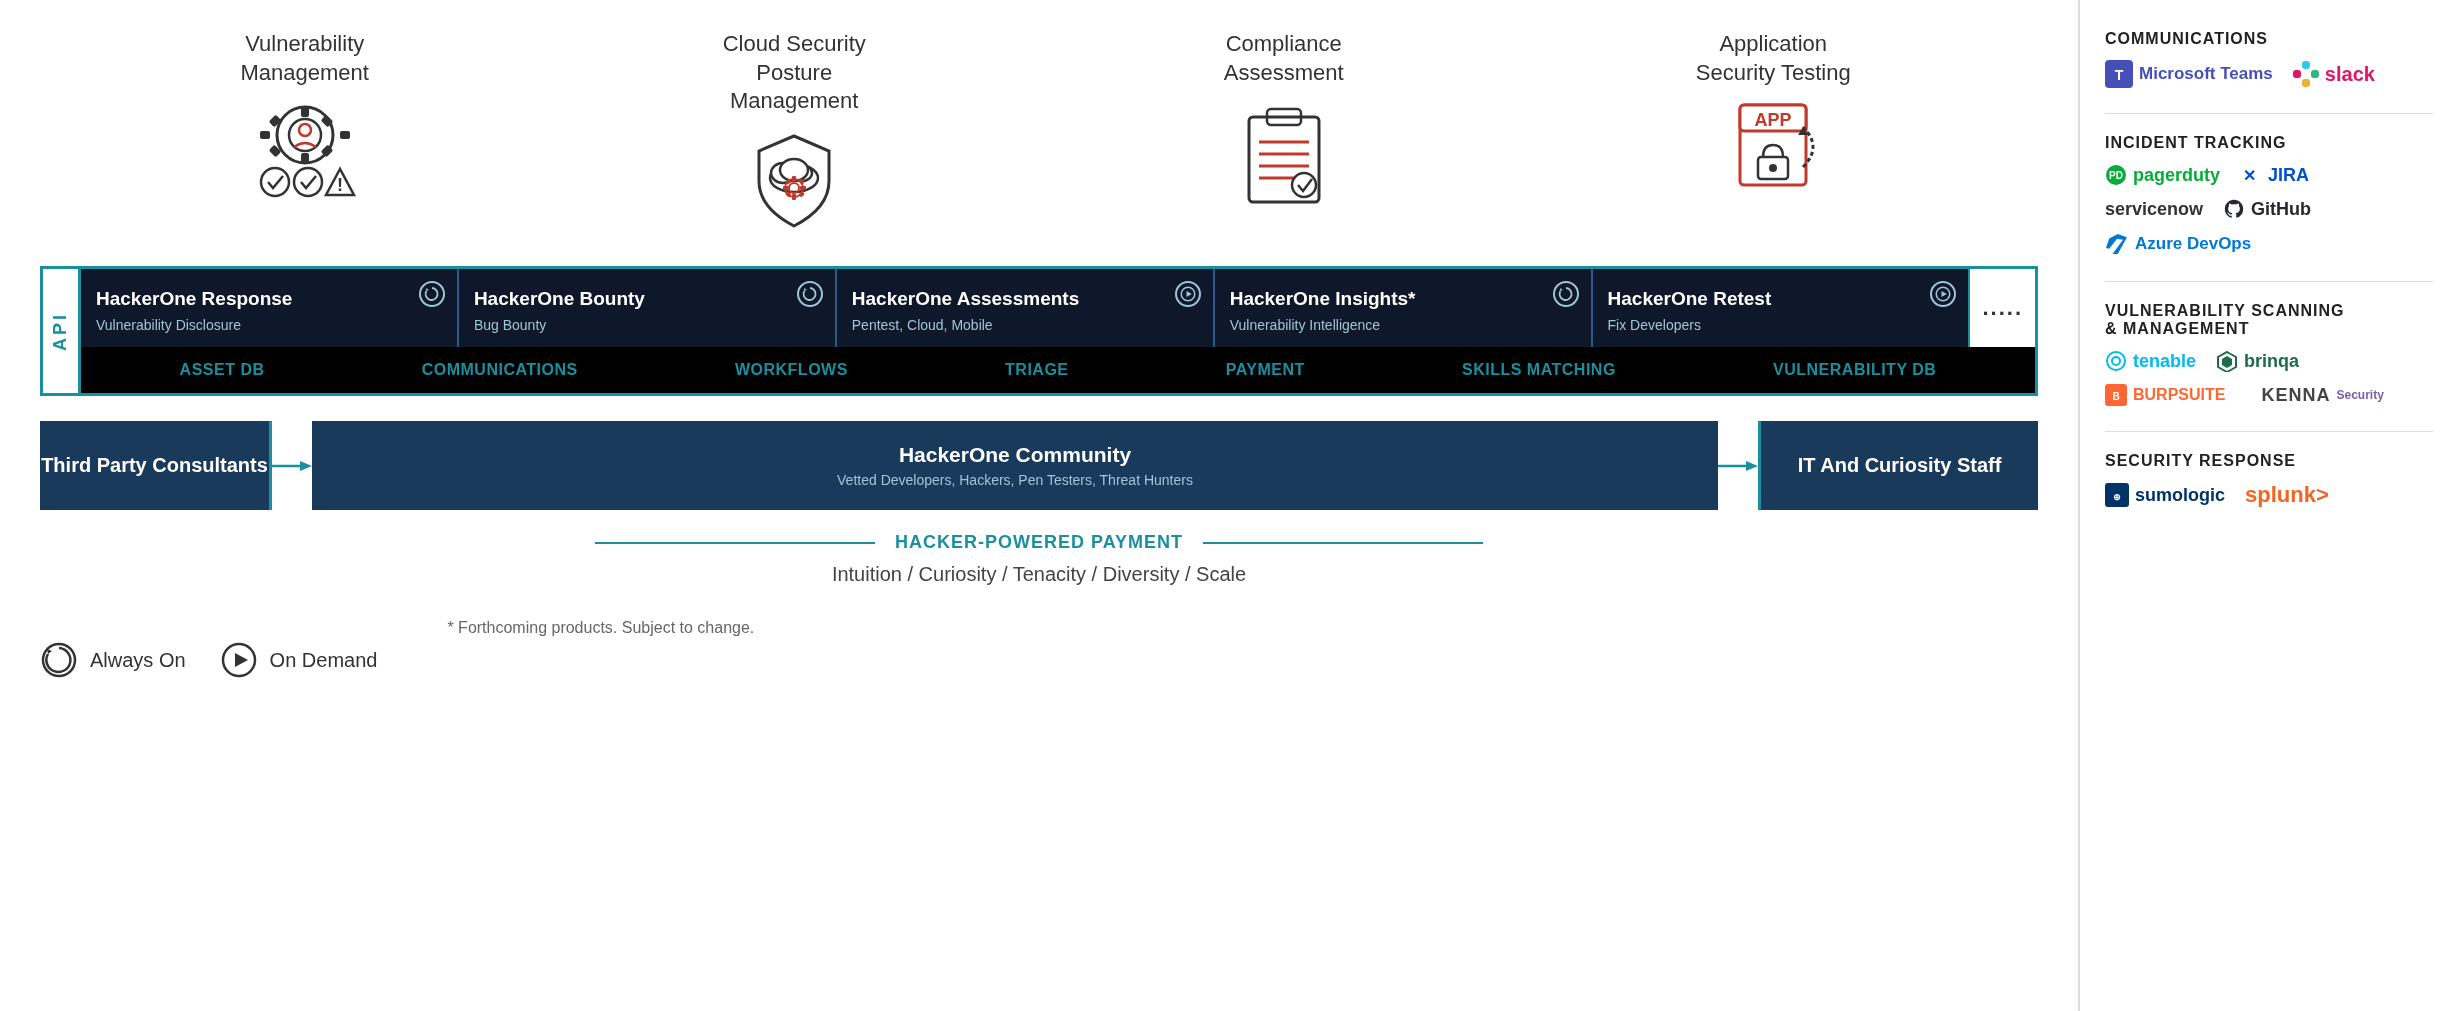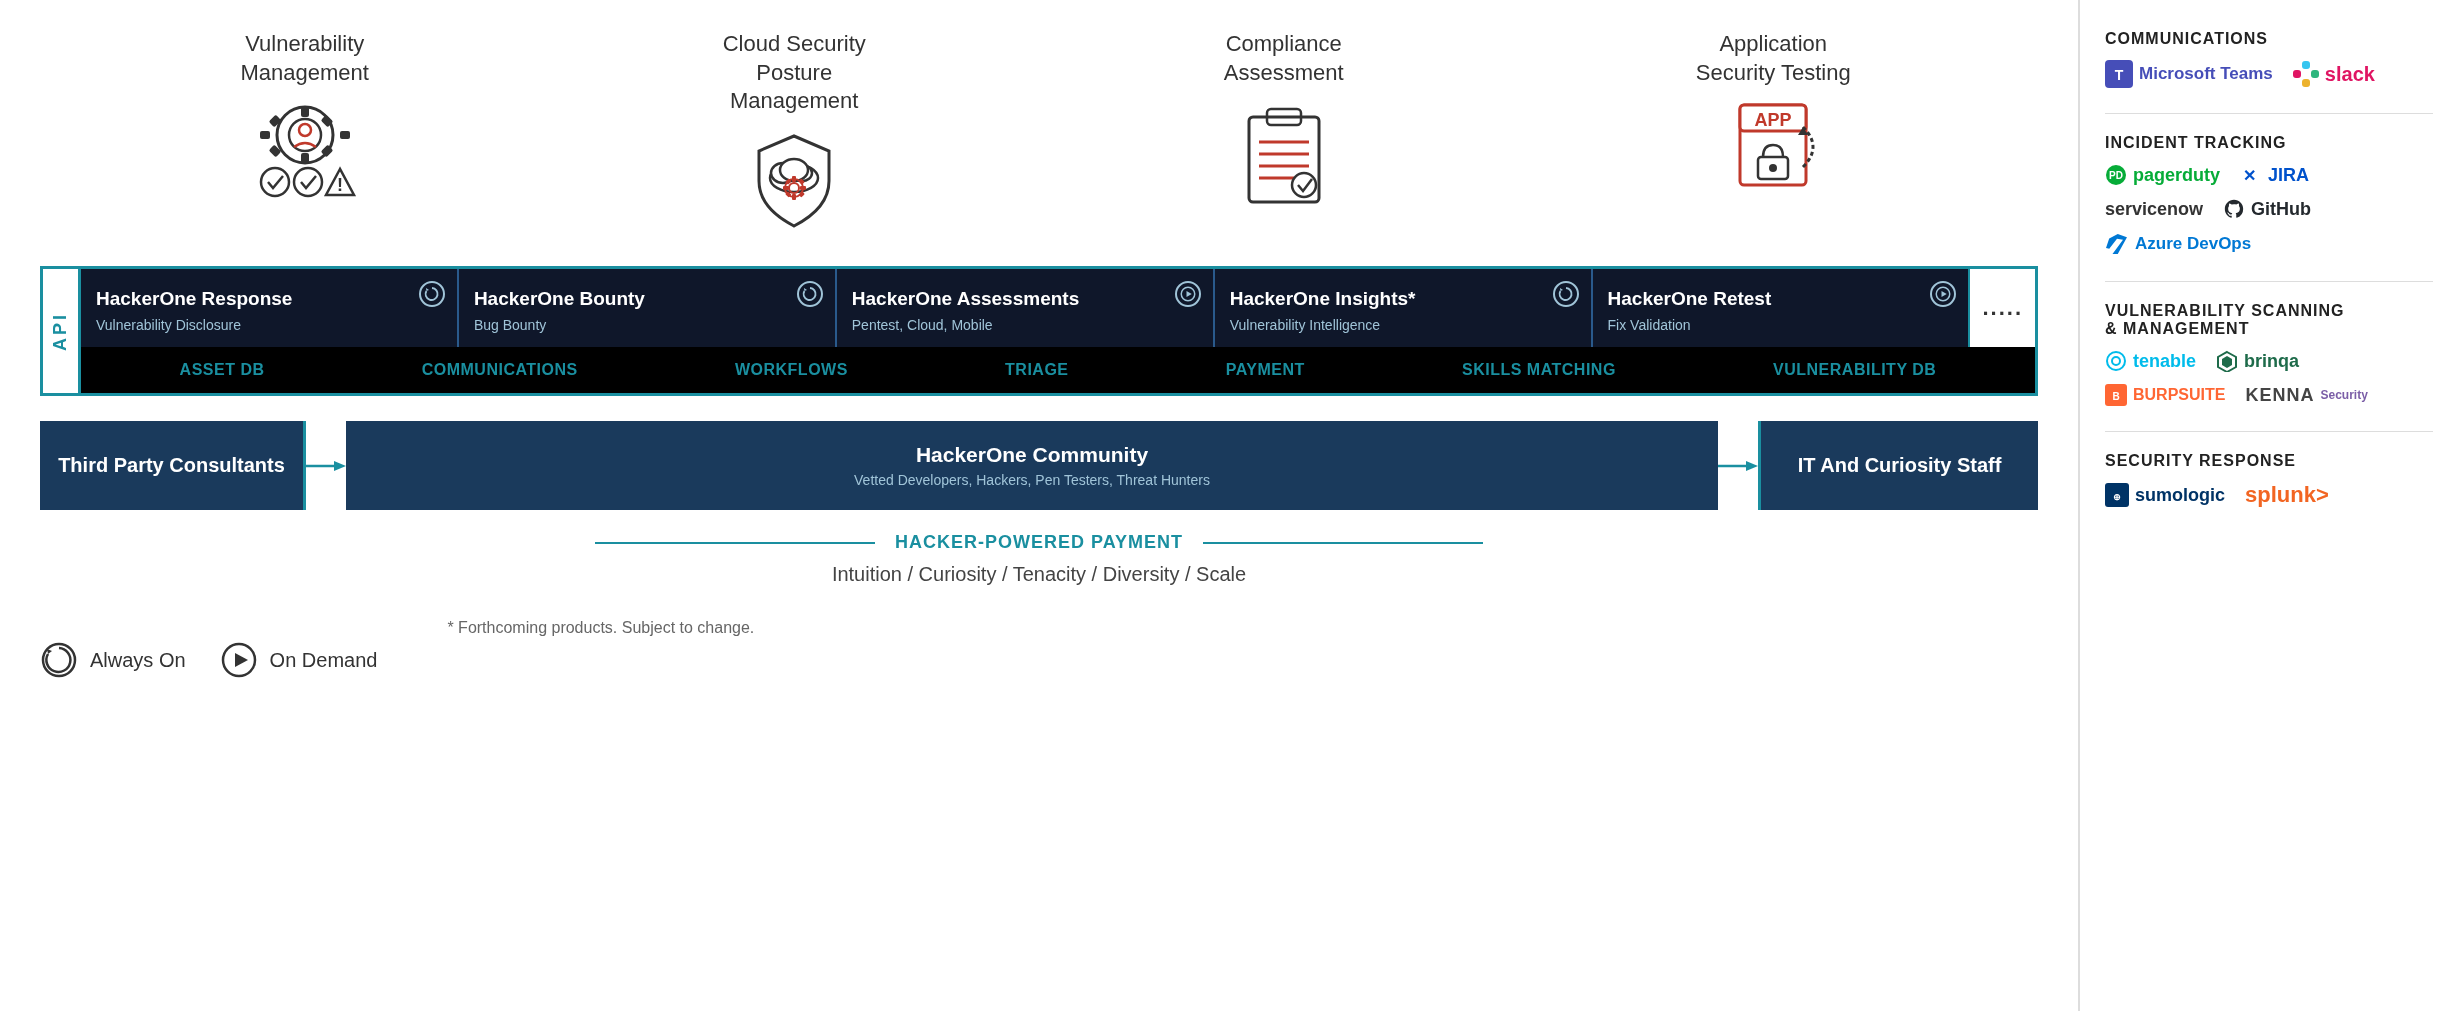--- a/index.html
+++ b/index.html
@@ -120,21 +120,21 @@
       padding: 22px 25px;
       font-size: 20px;
       font-weight: 600;
       display: flex;
       align-items: center;
       justify-content: center;
       white-space: nowrap;
     }
 
     .bottom-card-left {
-      width: 266px;
+      width: 232px;
       border-right: 3px solid #1a8fa0;
     }
 
     .bottom-card-right {
       width: 280px;
       border-left: 3px solid #1a8fa0;
     }
 
     .bottom-card-center {
       flex: 1;
@@ -247,21 +247,21 @@
     
     .teams-color { color: #464EB8; }
     .slack-color { color: #E01563; }
     .pagerduty-color { color: #06AC38; }
     .jira-color { color: #0052CC; }
     .servicenow-color { color: #62D84E; }
     .github-color { color: #24292E; }
     .azure-color { color: #0078D4; }
     .tenable-color { color: #00BCEB; }
     .burp-color { color: #FF6633; }
-    .kenna-color { color: #7B5EA7; }
+    .kenna-color { color: #7B5EA7; margin-left: 16px; }
     .sumo-color { color: #003366; }
     .splunk-color { color: #F26522; }
     .brinqa-color { color: #1E6B4A; }
 
     .product-row-wrapper {
       display: flex;
       align-items: stretch;
     }
 
     .api-wrapper {
@@ -442,21 +442,21 @@
           </div>
 
           <div class="product-card">
             <div class="product-icon">
               <svg width="18" height="18" viewBox="0 0 24 24">
                 <circle cx="12" cy="12" r="9" fill="none" stroke="#a0c4d8" stroke-width="2"></circle>
                 <polygon points="10,8 10,16 17,12" fill="#a0c4d8"></polygon>
               </svg>
             </div>
             <div class="product-title">HackerOne Retest</div>
-            <div class="product-subtitle">Fix Validation</div>
+            <div class="product-subtitle">Fix Developers</div>
           </div>
 
         </div>
 
         <div style="background:#fff;border-left:2px solid #1a8fa0;display:flex;align-items:center;padding:0 12px;">
           <span style="font-size:22px;color:#333;font-weight:700;letter-spacing:2px;">.....</span>
         </div>
       </div>
 
       <div class="features-row">

